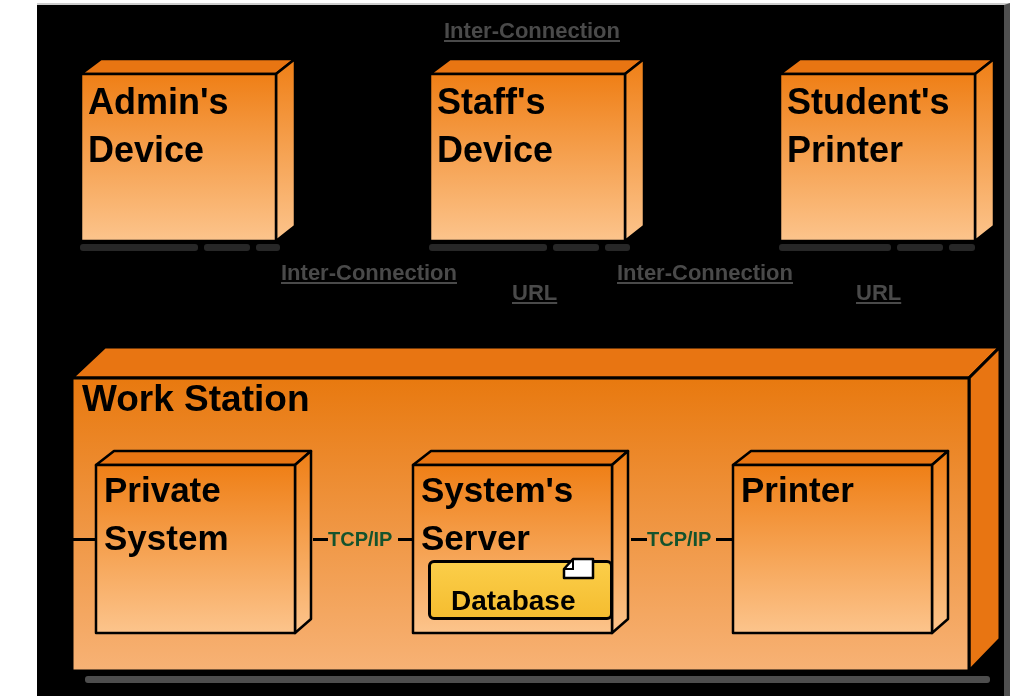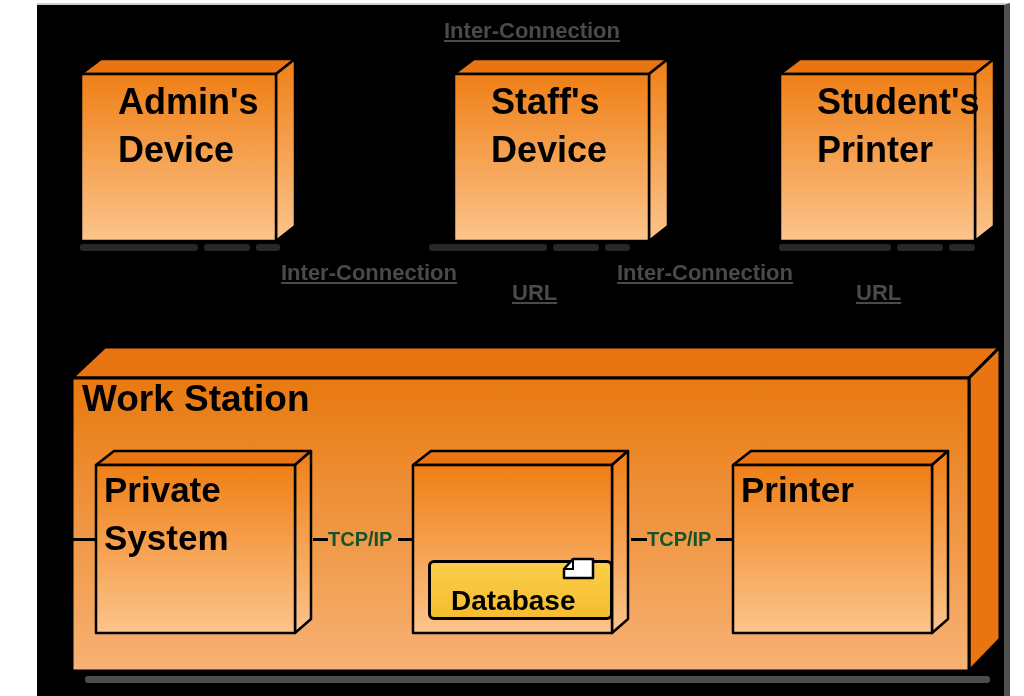--- a/index.html
+++ b/index.html
@@ -3,21 +3,21 @@
 <meta charset="utf-8">
 <style>
   html,body{margin:0;padding:0;}
   body{font-family:"Liberation Sans", sans-serif;background:#ffffff;}
   .stage{position:relative;width:1024px;height:696px;background:#ffffff;overflow:hidden;}
   .frame{position:absolute;left:37px;top:3px;width:973px;height:693px;background:#000;
          border-top:2px solid #cdcdcd;border-right:6px solid #4f4f4f;box-sizing:border-box;}
   .node{position:absolute;}
   .node svg{display:block;overflow:visible;}
   .node-label{position:absolute;font-weight:700;color:#000;white-space:pre-line;}
-  .dev-label{font-size:36px;line-height:48px;left:9px;top:21px;margin-left:30px;}
+  .dev-label{font-size:36px;line-height:48px;left:9px;top:21px;}
   .inner-label{font-size:35px;line-height:48px;left:10px;top:17px;}
   .ws-label{font-size:37px;line-height:40px;left:12px;top:34px;}
   .gray-label{position:absolute;font-weight:700;font-size:22px;color:#4a4a4a;
               text-shadow:0 1px 2px #000;white-space:nowrap;text-decoration:underline;}
   .tcp-label{position:absolute;font-weight:700;font-size:20px;color:#14532d;white-space:nowrap;}
   .line{position:absolute;height:3px;background:#000;}
   .shadow-seg{position:absolute;height:7px;background:#272727;border-radius:3px;}
   .ws-shadow{position:absolute;height:7px;background:#4d4d4d;border-radius:3px;}
   .database{position:absolute;left:428px;top:560px;width:185px;height:60px;box-sizing:border-box;
             border:3px solid #000;border-radius:6px;
@@ -58,21 +58,21 @@
   <div class="node" style="left:79px;top:57px;width:218px;height:186px;">
     <svg width="218" height="186">
       <polygon points="2,17 22,2 216,2 197,17" fill="#e87512" stroke="#000" stroke-width="2.5" stroke-linejoin="round"></polygon>
       <polygon points="197,17 216,2 216,169 197,184" fill="url(#gNode)" stroke="#000" stroke-width="2.5" stroke-linejoin="round"></polygon>
       <polygon points="2,17 197,17 197,184 2,184" fill="url(#gNode)" stroke="#000" stroke-width="2.5" stroke-linejoin="round"></polygon>
     </svg>
     <div class="node-label dev-label">Admin's
 Device</div>
   </div>
 
-  <div class="node" style="left:452px;top:57px;width:218px;height:186px;">
+  <div class="node" style="left:428px;top:57px;width:218px;height:186px;">
     <svg width="218" height="186">
       <polygon points="2,17 22,2 216,2 197,17" fill="#e87512" stroke="#000" stroke-width="2.5" stroke-linejoin="round"></polygon>
       <polygon points="197,17 216,2 216,169 197,184" fill="url(#gNode)" stroke="#000" stroke-width="2.5" stroke-linejoin="round"></polygon>
       <polygon points="2,17 197,17 197,184 2,184" fill="url(#gNode)" stroke="#000" stroke-width="2.5" stroke-linejoin="round"></polygon>
     </svg>
     <div class="node-label dev-label">Staff's
 Device</div>
   </div>
 
   <div class="node" style="left:778px;top:57px;width:218px;height:186px;">
@@ -114,20 +114,22 @@
     <div class="node-label inner-label">Private
 System</div>
   </div>
 
   <div class="node" style="left:411px;top:449px;width:219px;height:186px;">
     <svg width="219" height="186">
       <polygon points="2,16 20,2 217,2 201,16" fill="#e87512" stroke="#000" stroke-width="2.5" stroke-linejoin="round"></polygon>
       <polygon points="201,16 217,2 217,170 201,184" fill="url(#gNode)" stroke="#000" stroke-width="2.5" stroke-linejoin="round"></polygon>
       <polygon points="2,16 201,16 201,184 2,184" fill="url(#gNode)" stroke="#000" stroke-width="2.5" stroke-linejoin="round"></polygon>
     </svg>
+    <div class="node-label inner-label">System's
+Server</div>
   </div>
 
   <div class="node" style="left:731px;top:449px;width:219px;height:152px;">
     <svg width="219" height="186">
       <polygon points="2,16 20,2 217,2 201,16" fill="#e87512" stroke="#000" stroke-width="2.5" stroke-linejoin="round"></polygon>
       <polygon points="201,16 217,2 217,170 201,184" fill="url(#gNode)" stroke="#000" stroke-width="2.5" stroke-linejoin="round"></polygon>
       <polygon points="2,16 201,16 201,184 2,184" fill="url(#gNode)" stroke="#000" stroke-width="2.5" stroke-linejoin="round"></polygon>
     </svg>
     <div class="node-label inner-label">Printer</div>
   </div>

